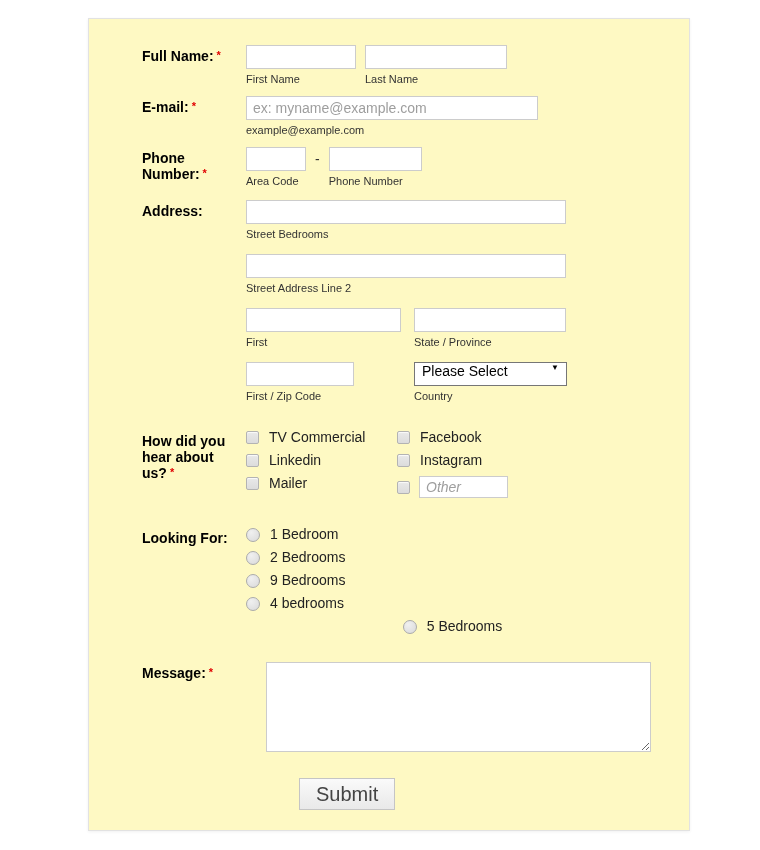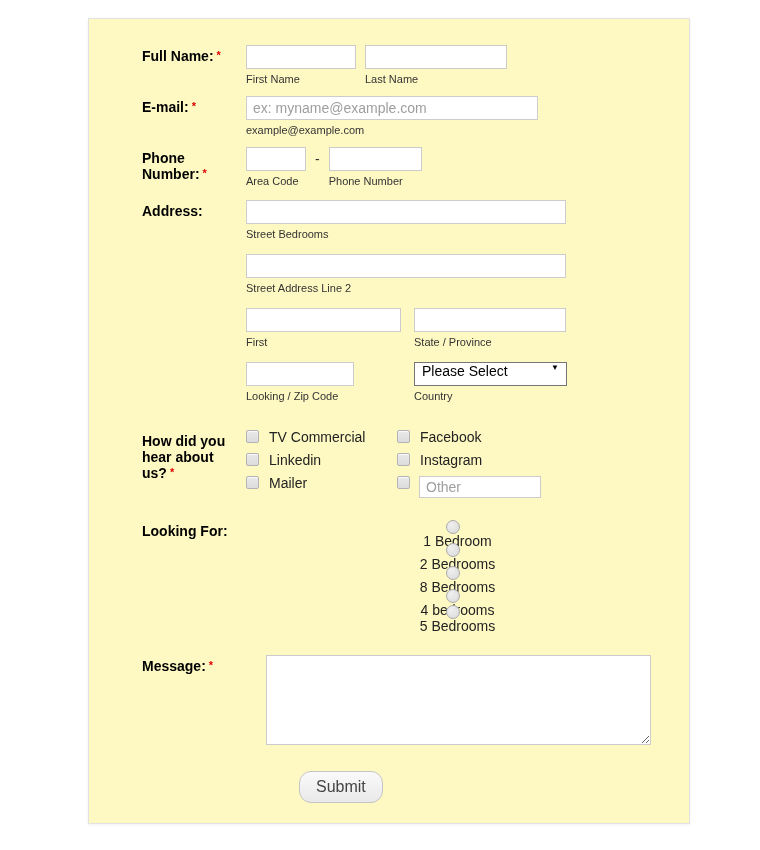--- a/index.html
+++ b/index.html
@@ -80,40 +80,40 @@
     display: flex; justify-content: space-between;
     padding: 0 7px;
     cursor: default;
   }
   .select-text { font-size: 14px; color: #000; }
   .select-arrow { font-size: 8px; color: #000; }
   
   .mb-a { margin-bottom: 10px; }
   .mb-b { margin-bottom: 12px; }
   .mb-addr { margin-bottom: 27px; }
-  .mb-cb { margin-bottom: 14px; }
+  .mb-cb { margin-bottom: 21px; }
   .mb-radio { margin-bottom: 16px; }
   .mb-msg { margin-bottom: 22px; gap: 20px; }
   
   .cb-grid { display: grid; grid-template-columns: 151px auto; row-gap: 8px; }
-  .cb-item { display: flex; align-items: flex-start; height: 15px; }
+  .cb-item { display: flex; align-items: center; height: 15px; }
   .cb-item.other-row { height: 22px; }
   .cb {
     width: 13px; height: 13px;
     border: 1px solid #b3b3b3;
     border-radius: 2px;
     background: linear-gradient(#e9e9e9, #dcdcdc);
     box-shadow: inset 0 1px 1px rgba(255,255,255,0.8);
     flex-shrink: 0;
     cursor: pointer;
   }
   .opt-label { font-size: 14px; color: #222222; margin-left: 10px; line-height: 15px; cursor: pointer; }
-  .w-other { width: 122px; height: 22px; font-size: 14px; margin-left: 9px; }
-  
-  .radio-list .radio-item { display: flex; align-items: center; height: 15px; margin-bottom: 8px; flex-direction: column; }
+  .w-other { width: 89px; height: 22px; font-size: 14px; margin-left: 9px; font-style: italic; }
+  
+  .radio-list .radio-item { display: flex; align-items: center; height: 15px; margin-bottom: 8px; }
   .radio-list .radio-item:last-child { margin-bottom: 12px; justify-content: center; }
   .rb {
     width: 14px; height: 14px;
     border: 1px solid #ababab;
     border-radius: 50%;
     background: radial-gradient(circle at 35% 30%, #f0f0f0, #d9d9d9);
     flex-shrink: 0;
     cursor: pointer;
   }
   
@@ -127,23 +127,23 @@
     padding: 4px 6px;
     outline: none;
   }
   
   .submit-row { margin-left: 157px; }
   .submit-btn {
     min-width: 73px; height: 32px;
     padding: 0 16px;
     background: linear-gradient(#fafafa, #e9e9e9);
     border: 1px solid #c5c5c5;
-    border-radius: 12px;
+    border-radius: 0;
     font-family: "Liberation Sans", "DejaVu Sans", sans-serif;
-    font-size: 16px;
+    font-size: 20px;
     color: #444444;
     cursor: pointer;
   }
 </style>
 </head>
 <body>
 
 <div class="card">
 
   <div class="row mb-a">
@@ -212,21 +212,21 @@
           <div class="sublabel">First</div>
         </div>
         <div>
           <input class="ti w-state" type="text" style="">
           <div class="sublabel">State / Province</div>
         </div>
       </div>
       <div class="addr-row hstack">
         <div class="col-left">
           <input class="ti w-postal" type="text" style="">
-          <div class="sublabel">Looking / Zip Code</div>
+          <div class="sublabel">First / Zip Code</div>
         </div>
         <div>
           <div class="select-box">
             <span class="select-text">Please Select</span>
             <span class="select-arrow">▼</span>
           </div>
           <div class="sublabel">Country</div>
         </div>
       </div>
     </div>
@@ -275,21 +275,21 @@
       <div class="radio-item">
         <span class="rb"></span>
         <span class="opt-label">1 Bedroom</span>
       </div>
       <div class="radio-item">
         <span class="rb"></span>
         <span class="opt-label">2 Bedrooms</span>
       </div>
       <div class="radio-item">
         <span class="rb"></span>
-        <span class="opt-label">8 Bedrooms</span>
+        <span class="opt-label">9 Bedrooms</span>
       </div>
       <div class="radio-item">
         <span class="rb"></span>
         <span class="opt-label">4 bedrooms</span>
       </div>
       <div class="radio-item">
         <span class="rb"></span>
         <span class="opt-label">5 Bedrooms</span>
       </div>
     </div>

